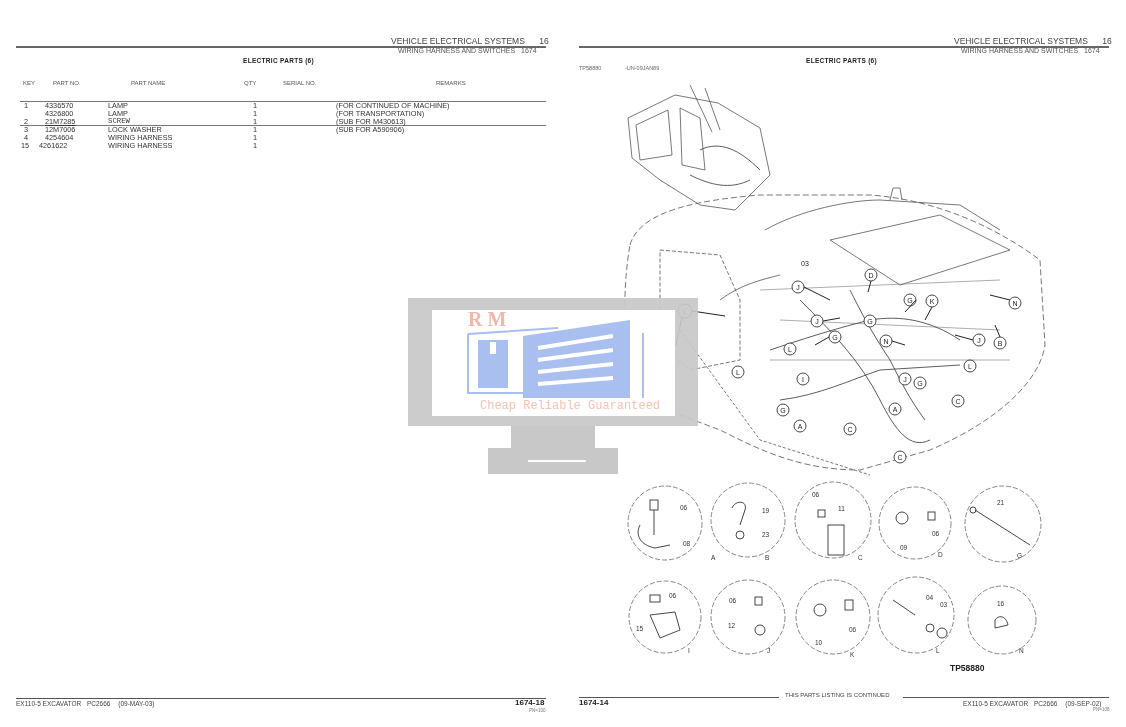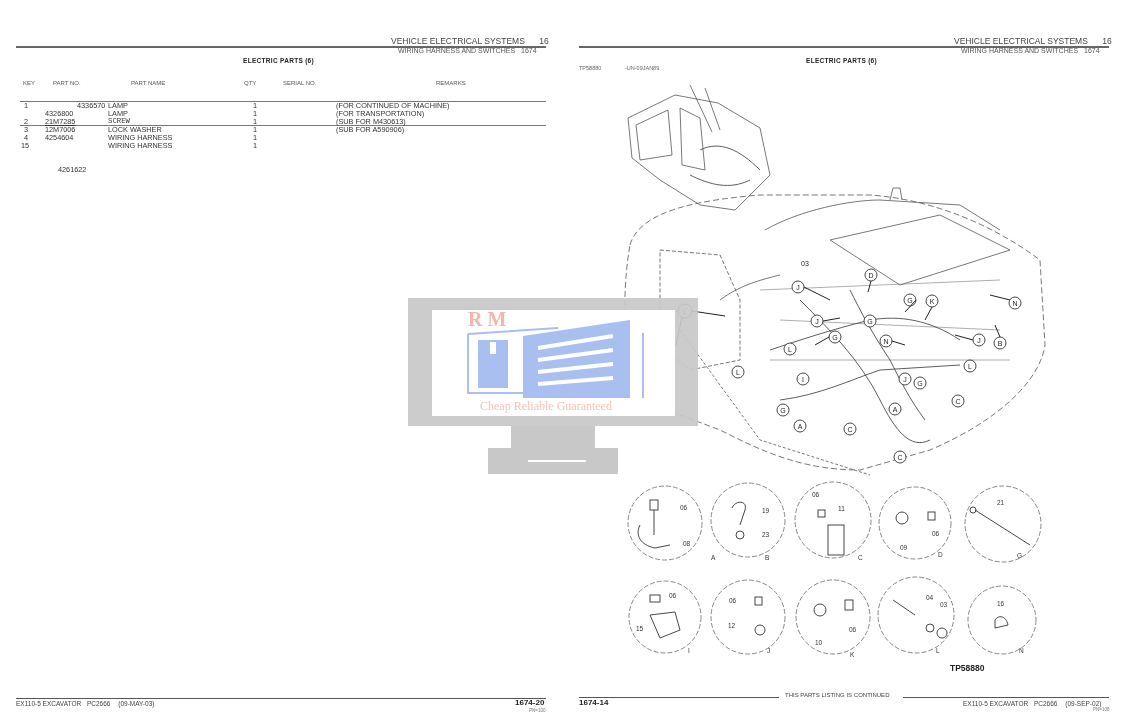--- a/index.html
+++ b/index.html
@@ -17,21 +17,21 @@
   .row { position:absolute; left:0; width:560px; height:8px; font-size:7.3px; color:#333; }
   .row span { position:absolute; top:0; white-space:nowrap; }
   .tbl-rule { position:absolute; height:1.2px; background:#777; }
   .foot { position:absolute; font-size:6.5px; color:#444; white-space:nowrap; }
   .foot-bold { position:absolute; font-size:8px; font-weight:bold; color:#222; white-space:nowrap; }
   .foot-small { position:absolute; font-size:4.5px; color:#777; white-space:nowrap; }
   .foot-rule { position:absolute; height:1px; background:#555; }
   .tpcode { position:absolute; font-size:5.5px; color:#666; white-space:nowrap; }
   .diagram { position:absolute; }
   .wm { position:absolute; left:408px; top:298px; width:290px; height:178px; pointer-events:none; }
-  .wm-text { position:absolute; font-family:Liberation Serif, serif; white-space:nowrap; }
+  .wm-text { position:absolute; font-family:Liberation Mono, monospace; white-space:nowrap; }
 </style>
 </head>
 <body>
 
 <div class="page" id="page-left">
 
   <div class="section-title" style="left:391px; top:36px;">
     <span>VEHICLE ELECTRICAL SYSTEMS</span>
     <span style="margin-left:12px;">16</span>
   </div>
@@ -47,21 +47,21 @@
   <div class="col-head" style="left:131px;">PART NAME</div>
   <div class="col-head" style="left:244px;">QTY</div>
   <div class="col-head" style="left:283px;">SERIAL NO.</div>
   <div class="col-head" style="left:436px;">REMARKS</div>
 
   <div class="tbl-rule" style="left:20px; top:101px; width:526px;"></div>
   <div class="tbl-rule" style="left:20px; top:125px; width:526px;"></div>
 
   <div class="row" style="top:101px;">
     <span style="left:24px;">1</span>
-    <span style="left:45px;margin-left:32px;">4336570</span>
+    <span style="left:45px;">4336570</span>
     <span style="left:108px;">LAMP</span>
     <span style="left:253px;">1</span>
     <span style="left:336px;">(FOR CONTINUED OF MACHINE)</span>
   </div>
   <div class="row" style="top:109px;">
     <span style="left:24px;"></span>
     <span style="left:45px;">4326800</span>
     <span style="left:108px;">LAMP</span>
     <span style="left:253px;">1</span>
     <span style="left:336px;">(FOR TRANSPORTATION)</span>
@@ -82,33 +82,33 @@
   </div>
   <div class="row" style="top:133px;">
     <span style="left:24px;">4</span>
     <span style="left:45px;">4254604</span>
     <span style="left:108px;">WIRING HARNESS</span>
     <span style="left:253px;">1</span>
     <span style="left:336px;"></span>
   </div>
   <div class="row" style="top:141px;">
     <span style="left:21px;">15</span>
-    <span style="left:58px;margin-top:24px;">4261622</span>
+    <span style="left:39px;">4261622</span>
     <span style="left:108px;">WIRING HARNESS</span>
     <span style="left:253px;">1</span>
     <span style="left:336px;"></span>
   </div>
 
   <div class="foot-rule" style="left:16px; top:698px; width:530px;"></div>
   <div class="foot" style="left:16px; top:700px;">
     <span>EX110-5 EXCAVATOR</span>
     <span style="margin-left:4px;">PC2666</span>
     <span style="margin-left:6px;">(09-MAY-03)</span>
   </div>
-  <div class="foot-bold" style="left:515px; top:698px;">1674-20</div>
+  <div class="foot-bold" style="left:515px; top:698px;">1674-18</div>
   <div class="foot-small" style="left:529px; top:708px;">PN=100</div>
 </div>
 
 <div class="page" id="page-right">
 
   <div class="section-title" style="left:391px; top:36px;">
     <span>VEHICLE ELECTRICAL SYSTEMS</span>
     <span style="margin-left:12px;">16</span>
   </div>
   <div class="section-rule" style="left:16px; top:46px; width:530px;"></div>

